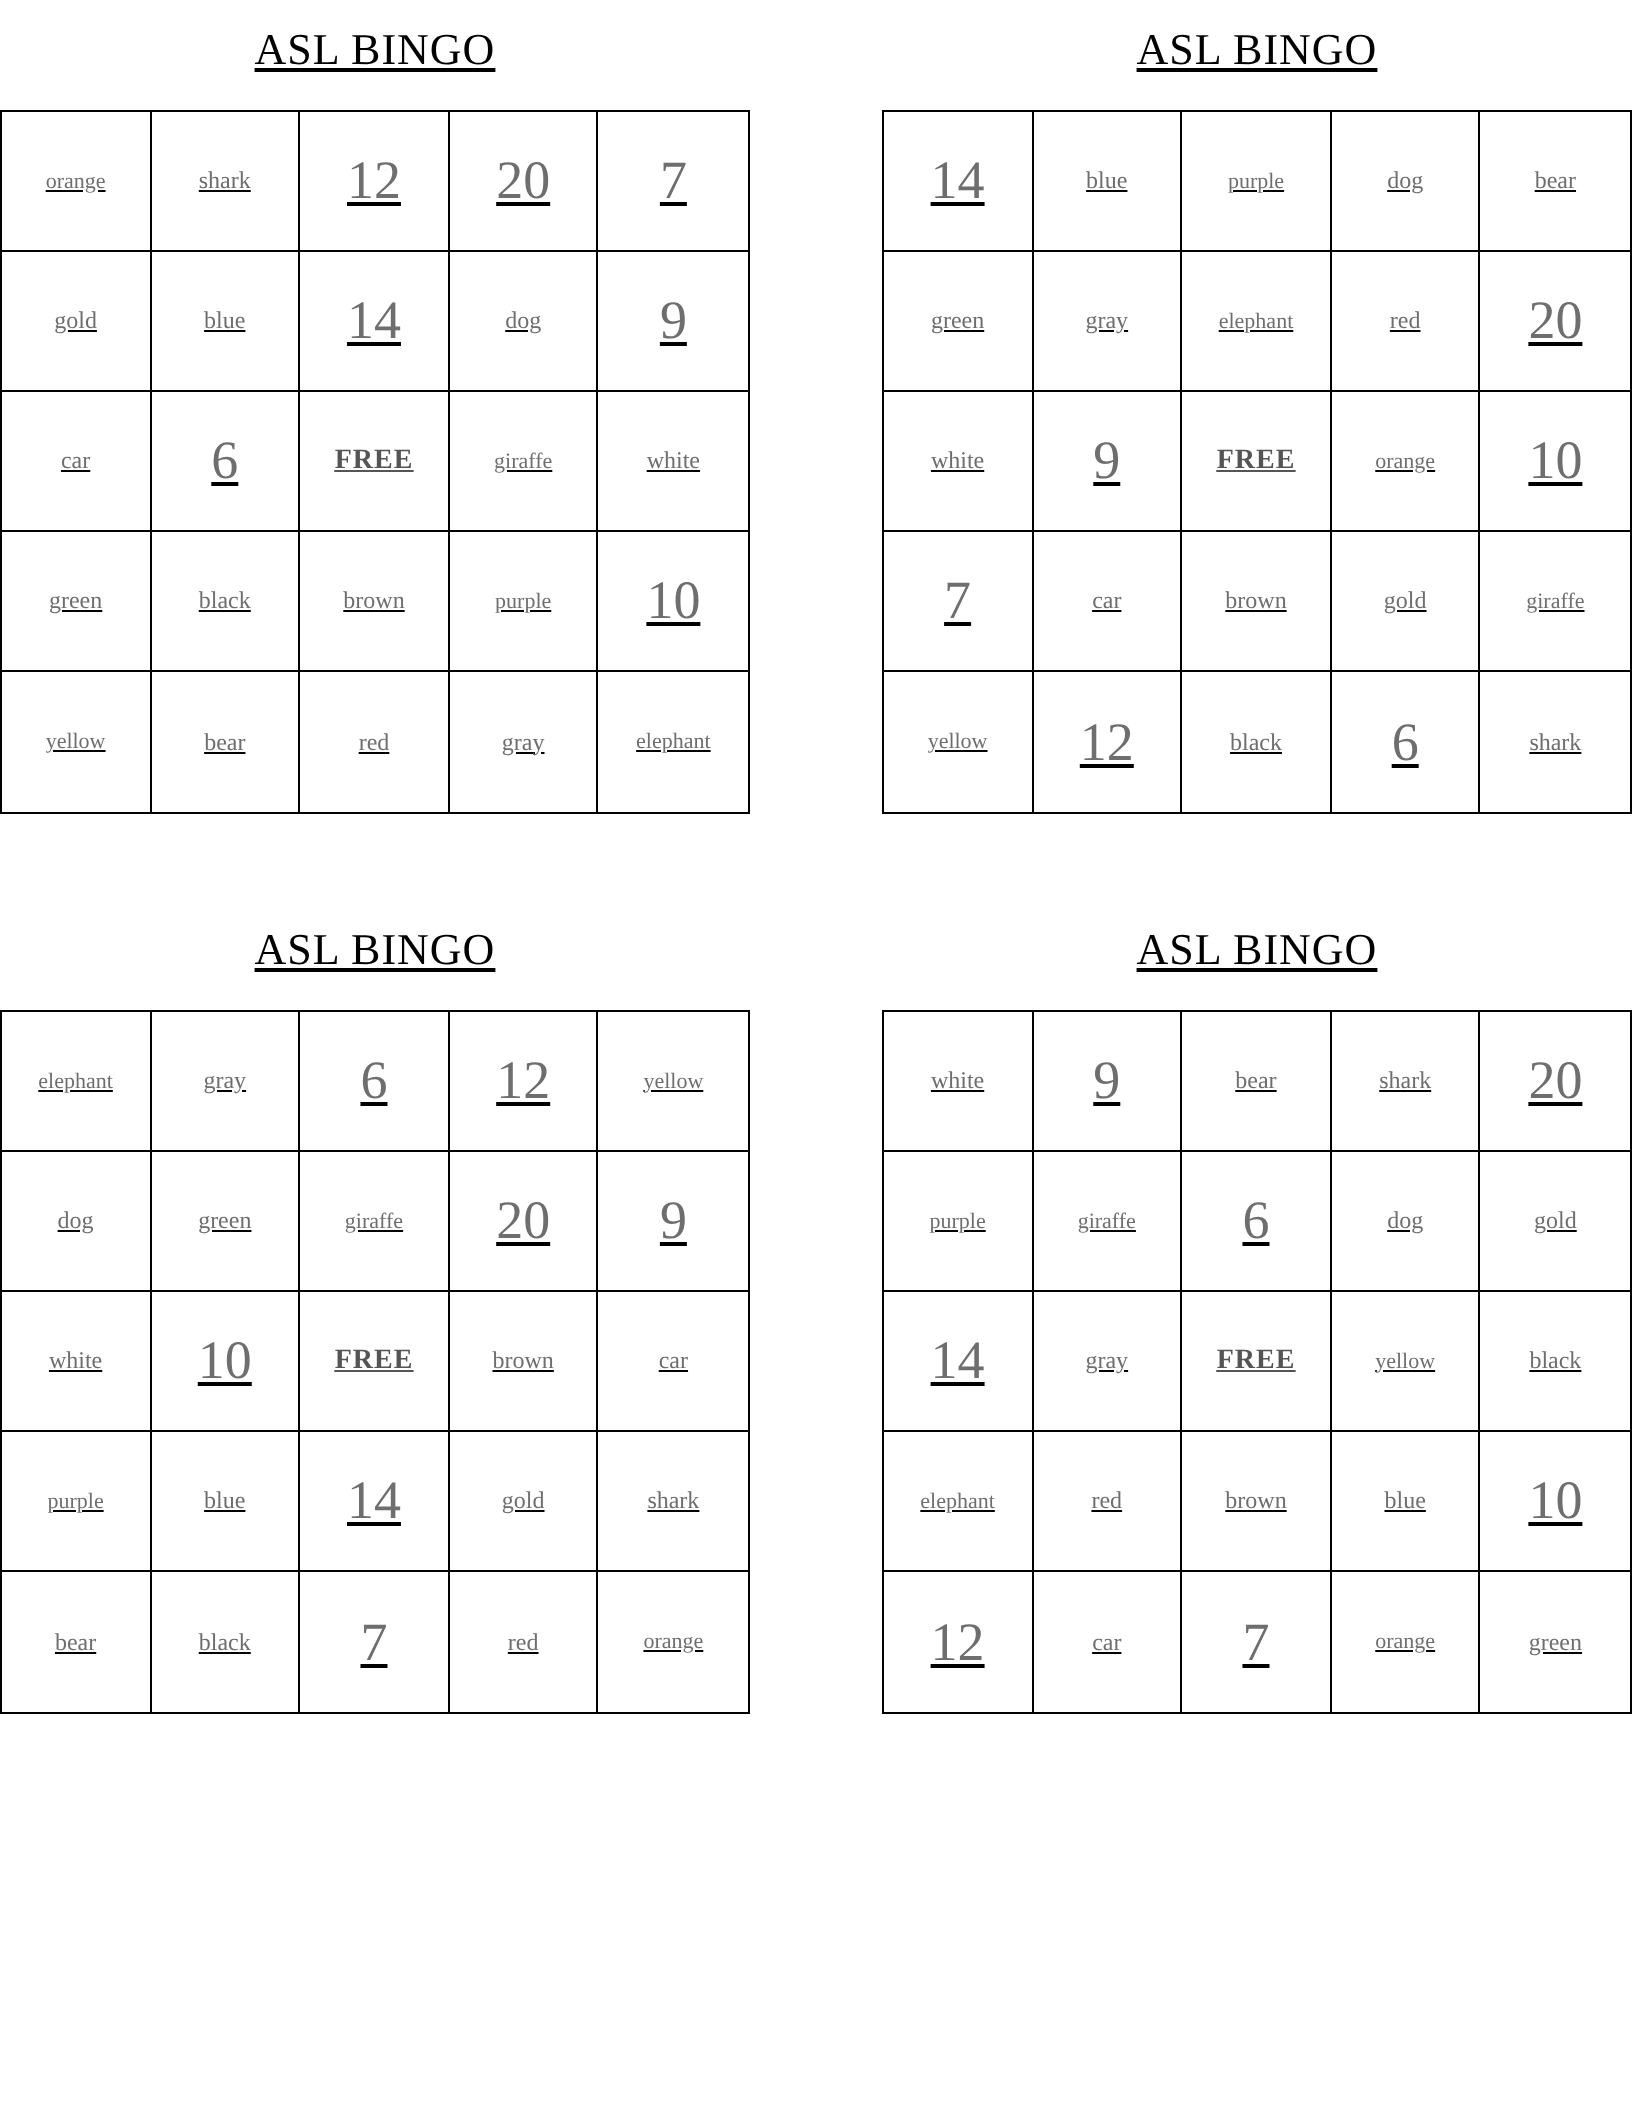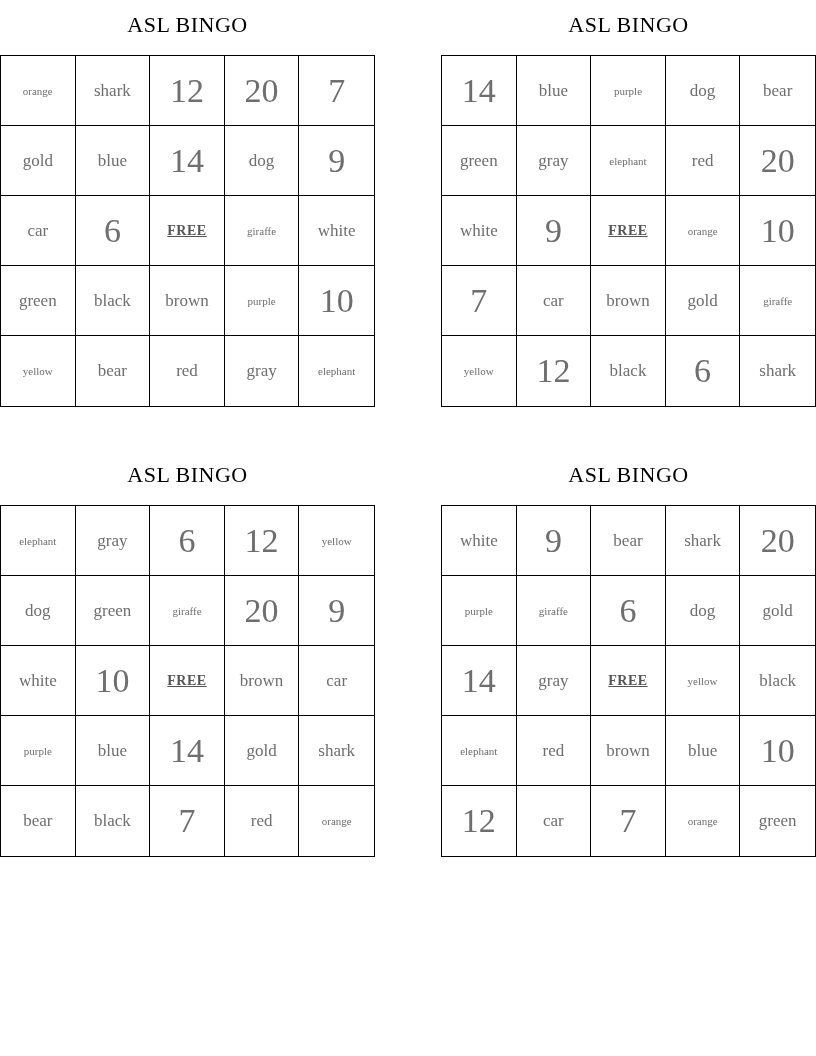--- a/index.html
+++ b/index.html
@@ -11,20 +11,21 @@
     width: 816px;
     height: 1056px;
     font-family: "Liberation Serif", serif;
     overflow: hidden;
   }
   .page {
     width: 700px;
     height: 1056px;
     padding-top: 12px;
     box-sizing: border-box;
+    text-decoration: underline;
   }
   .cards-row {
     display: flex;
     justify-content: space-between;
     width: 816px;
   }
   .cards-row.row-2 {
     margin-top: 55px;
   }
   .card {
@@ -52,23 +53,23 @@
     align-items: center;
     justify-content: center;
     border-right: 1px solid var(--border-color, #000000);
     border-bottom: 1px solid var(--border-color, #000000);
     color: var(--cell-gray, #6e6e6e);
     text-align: center;
     overflow: hidden;
   }
   .cell:nth-child(5n) { border-right: none; }
   .cell:nth-child(n+21) { border-bottom: none; }
-  .cell.word    { font-size: 17px; }
+  .cell.word    { font-size: 12px; }
   .cell.word-sm { font-size: 11px; }
-  .cell.num     { font-size: 34px; }
+  .cell.num     { font-size: 27px; }
   .cell.free {
     font-size: 14px;
     font-weight: 700;
     text-decoration: underline;
     color: var(--free-color, #555555);
     letter-spacing: 0.5px;
   }
 </style>
 </head>
 <body>

